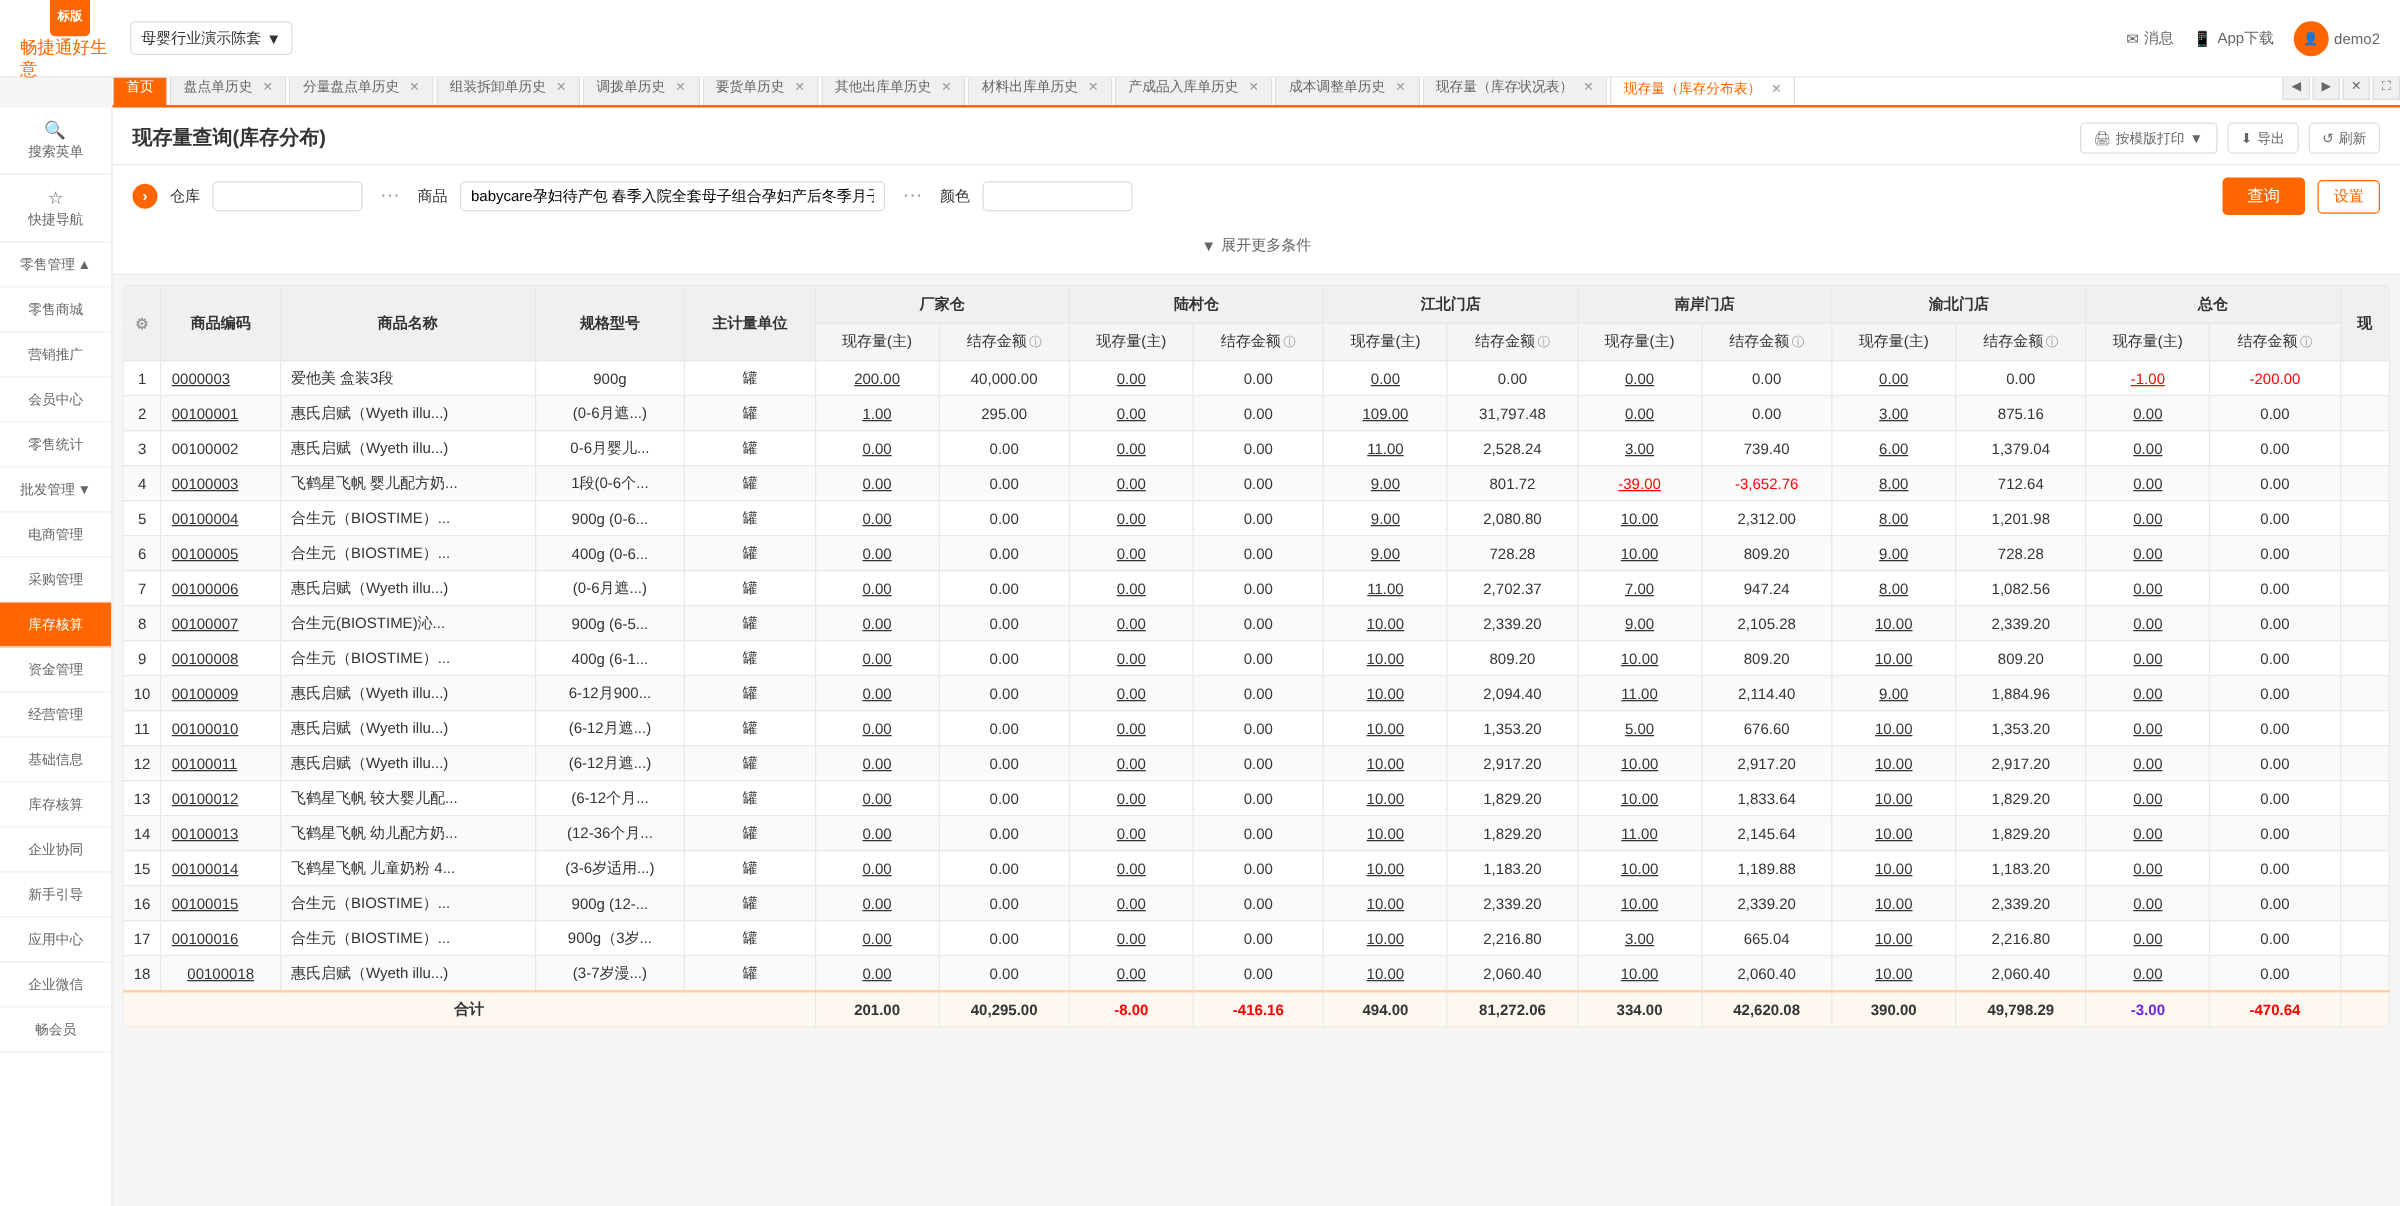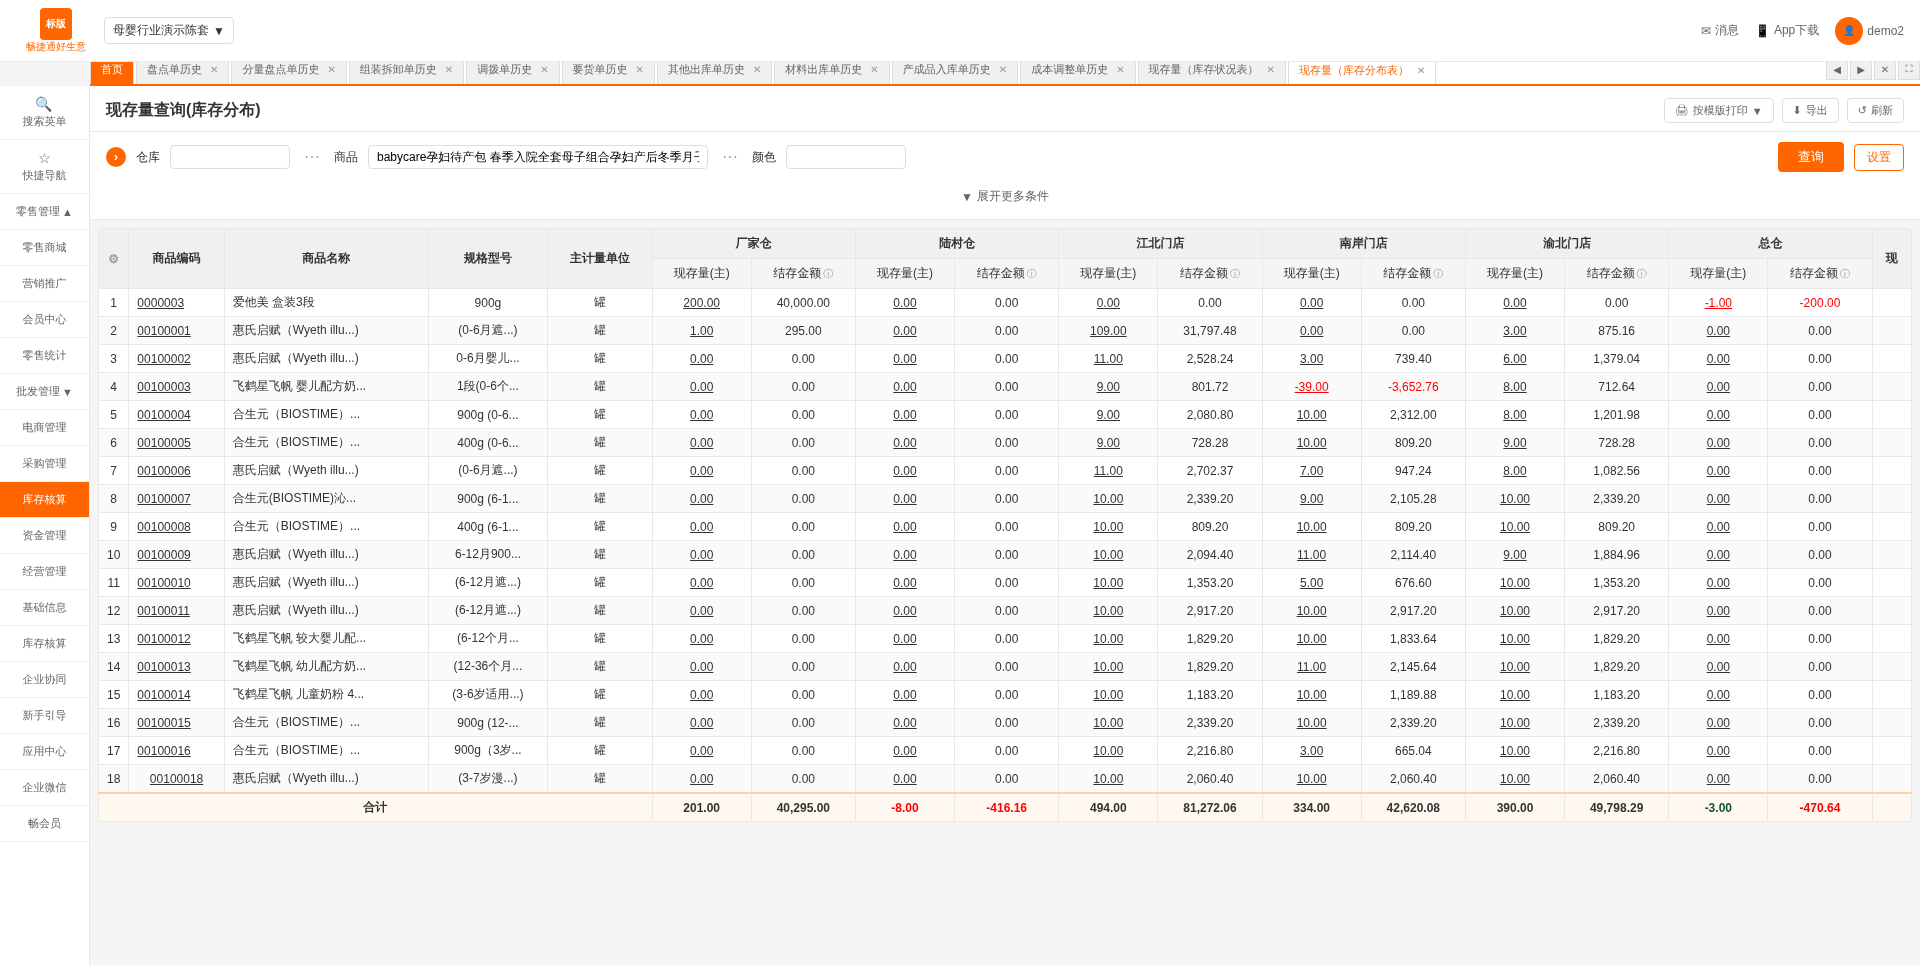--- a/index.html
+++ b/index.html
@@ -14,21 +14,21 @@
       justify-content: space-between;
       padding: 0 16px;
       border-bottom: 1px solid #e8e8e8;
       position: fixed;
       top: 0; left: 0; right: 0;
       z-index: 100;
     }
     .top-bar-left { display: flex; align-items: center; gap: 8px; }
     .logo-area { display: flex; flex-direction: column; align-items: center; width: 80px; }
     .logo-icon { width: 32px; height: 32px; background: #ff6600; border-radius: 4px; display: flex; align-items: center; justify-content: center; color: white; font-size: 10px; font-weight: bold; }
-    .logo-text { font-size: 10px; color: #ff6600; }
+    .logo-text { font-size: 14px; color: #ff6600; }
     .industry-selector { display: flex; align-items: center; gap: 4px; font-size: 12px; color: #333; cursor: pointer; padding: 4px 8px; border: 1px solid #ddd; border-radius: 4px; }
     .top-bar-right { display: flex; align-items: center; gap: 16px; }
     .top-icon-item { display: flex; align-items: center; gap: 4px; font-size: 12px; color: #666; cursor: pointer; }
     .avatar { width: 28px; height: 28px; border-radius: 50%; background: #ff6600; display: flex; align-items: center; justify-content: center; color: white; font-size: 10px; }
 
     
     .tab-bar {
       position: fixed;
       top: 50px;
       left: 90px;
@@ -475,21 +475,21 @@
             <td style="text-decoration: underline; cursor: pointer;">0.00</td>
             <td>0.00</td>
             <td style="text-decoration: underline; cursor: pointer;">3.00</td>
             <td>875.16</td>
             <td style="text-decoration: underline; cursor: pointer;">0.00</td>
             <td>0.00</td>
             <td></td>
           </tr>
           <tr>
             <td>3</td>
-            <td class="td-left" style="text-decoration: underline; cursor: pointer;">00100002</td>
+            <td class="td-left" style="cursor: pointer;">00100002</td>
             <td class="td-left">惠氏启赋（Wyeth illu...)</td>
             <td>0-6月婴儿...</td>
             <td>罐</td>
             <td style="text-decoration: underline; cursor: pointer;">0.00</td>
             <td>0.00</td>
             <td style="text-decoration: underline; cursor: pointer;">0.00</td>
             <td>0.00</td>
             <td style="text-decoration: underline; cursor: pointer;">11.00</td>
             <td>2,528.24</td>
             <td style="text-decoration: underline; cursor: pointer;">3.00</td>
@@ -577,21 +577,21 @@
             <td style="text-decoration: underline; cursor: pointer;">8.00</td>
             <td>1,082.56</td>
             <td style="text-decoration: underline; cursor: pointer;">0.00</td>
             <td>0.00</td>
             <td></td>
           </tr>
           <tr>
             <td>8</td>
             <td class="td-left" style="text-decoration: underline; cursor: pointer;">00100007</td>
             <td class="td-left">合生元(BIOSTIME)沁...</td>
-            <td>900g (6-1...</td>
+            <td>900g (6-5...</td>
             <td>罐</td>
             <td style="text-decoration: underline; cursor: pointer;">0.00</td>
             <td>0.00</td>
             <td style="text-decoration: underline; cursor: pointer;">0.00</td>
             <td>0.00</td>
             <td style="text-decoration: underline; cursor: pointer;">10.00</td>
             <td>2,339.20</td>
             <td style="text-decoration: underline; cursor: pointer;">9.00</td>
             <td>2,105.28</td>
             <td style="text-decoration: underline; cursor: pointer;">10.00</td>
@@ -805,21 +805,21 @@
             <td>201.00</td>
             <td>40,295.00</td>
             <td style="color: rgb(255, 0, 0);">-8.00</td>
             <td style="color: rgb(255, 0, 0);">-416.16</td>
             <td>494.00</td>
             <td>81,272.06</td>
             <td>334.00</td>
             <td>42,620.08</td>
             <td>390.00</td>
             <td>49,798.29</td>
-            <td style="color: #14532d; margin-top: 28px;">-3.00</td>
+            <td style="color: #6d28d9; margin-top: 28px;">-3.00</td>
             <td style="color: rgb(255, 0, 0);">-470.64</td>
             <td></td>
           </tr>
         </tbody>
     </table>
   </div>
 
 </div>
 
 </body></html>

